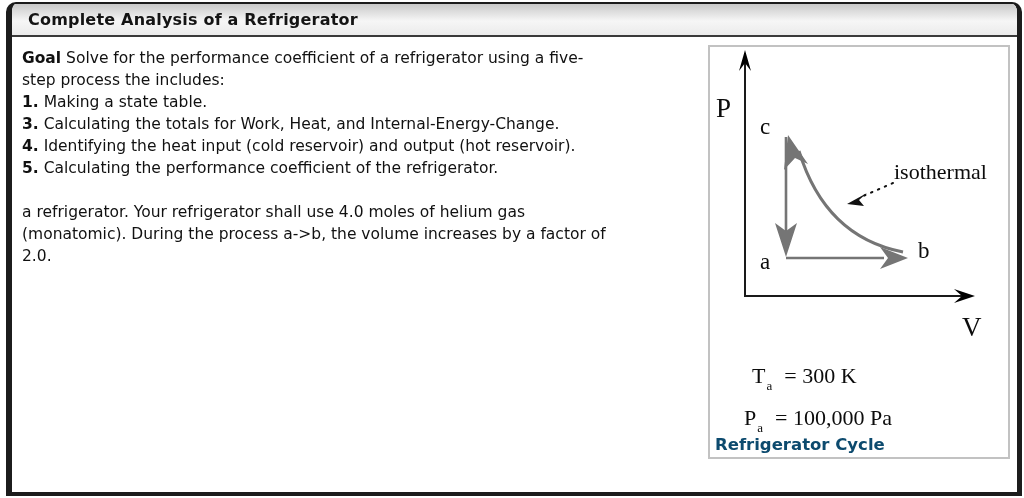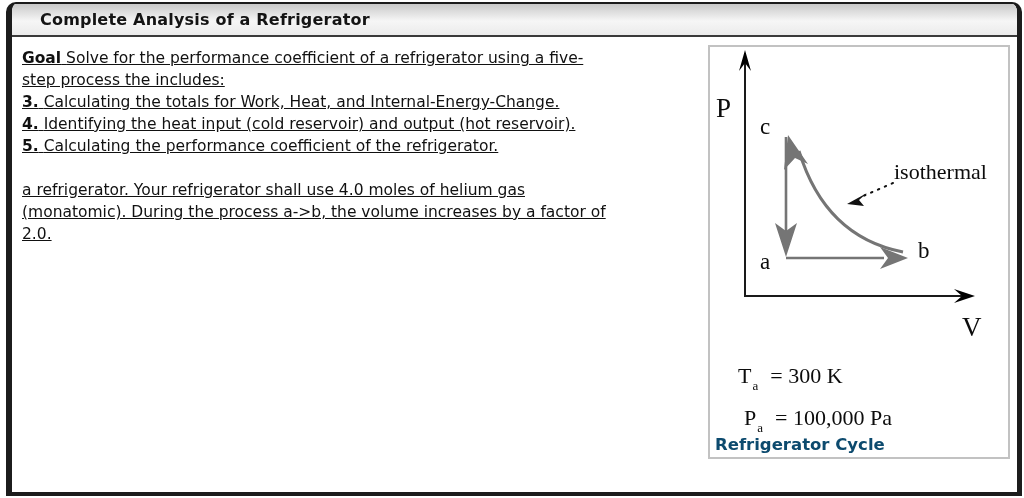--- a/index.html
+++ b/index.html
@@ -5,40 +5,40 @@
   html,body{margin:0;padding:0;background:#ffffff;}
   body{width:1024px;height:498px;position:relative;overflow:hidden;
        font-family:"DejaVu Sans","Liberation Sans",sans-serif;color:#111;}
 
   .window{position:absolute;left:6px;top:2px;width:1016px;height:494px;
           box-sizing:border-box;background:#ffffff;
           border:2px solid #1c1c1c;border-left-width:6px;border-right-width:5px;
           border-bottom-width:4px;border-radius:10px 10px 0 0;overflow:hidden;}
 
   .titlebar{height:31px;background:linear-gradient(180deg,#c9c9c9 0%,#f6f6f6 55%,#ebebeb 100%);
-            border-bottom:2px solid #3a3a3a;display:flex;align-items:center;padding-left:28px;}
+            border-bottom:2px solid #3a3a3a;display:flex;align-items:center;padding-left:16px;}
   .titlebar .title{font-weight:bold;font-size:16px;letter-spacing:.2px;color:#141414;}
 
   .content{position:relative;width:100%;height:459px;background:#ffffff;}
 
   .text-block{position:absolute;left:10px;top:10px;width:680px;
               font-size:15.5px;line-height:22px;}
-  .line{white-space:nowrap;text-decoration:underline;}
+  .line{white-space:nowrap;}
   .blank-line{height:22px;}
   .b{font-weight:bold;}
 
   .figure-box{position:absolute;left:696px;top:8px;width:302px;height:414px;
               box-sizing:border-box;border:2px solid #c2c2c2;background:#ffffff;}
   .figure-box svg{position:absolute;left:0;top:0;}
 
   .eq{position:absolute;font-family:"Liberation Serif","DejaVu Serif",serif;
       font-size:22px;color:#0c0c0c;white-space:nowrap;}
   .eq .sub{font-size:13px;position:relative;top:7px;margin-left:1px;}
   .eq .val{margin-left:12px;}
-  .eq1{left:28px;top:316px;}
+  .eq1{left:42px;top:316px;}
   .eq2{left:34px;top:358px;text-align:center;}
 
   .fig-caption{position:absolute;left:5px;top:388px;font-weight:bold;
                font-size:16.5px;color:#0c4a6e;white-space:nowrap;}
 
   .serif-svg{font-family:"Liberation Serif","DejaVu Serif",serif;fill:#0c0c0c;}
 </style>
 </head>
 <body>
 
@@ -46,20 +46,21 @@
 
   <div class="titlebar">
     <span class="title">Complete Analysis of a Refrigerator</span>
   </div>
 
   <div class="content">
 
     <div class="text-block">
       <div class="line"><span class="b">Goal</span> <span>Solve for the performance coefficient of a refrigerator using a five-</span></div>
       <div class="line">step process the includes:</div>
+      <div class="line"><span class="b">1.</span> <span>Making a state table.</span></div>
       <div class="line"><span class="b">3.</span> <span>Calculating the totals for Work, Heat, and Internal-Energy-Change.</span></div>
       <div class="line"><span class="b">4.</span> <span>Identifying the heat input (cold reservoir) and output (hot reservoir).</span></div>
       <div class="line"><span class="b">5.</span> <span>Calculating the performance coefficient of the refrigerator.</span></div>
       <div class="blank-line"></div>
       <div class="line">a refrigerator. Your refrigerator shall use 4.0 moles of helium gas</div>
       <div class="line">(monatomic). During the process a-&gt;b, the volume increases by a factor of</div>
       <div class="line">2.0.</div>
     </div>
 
     <div class="figure-box">

